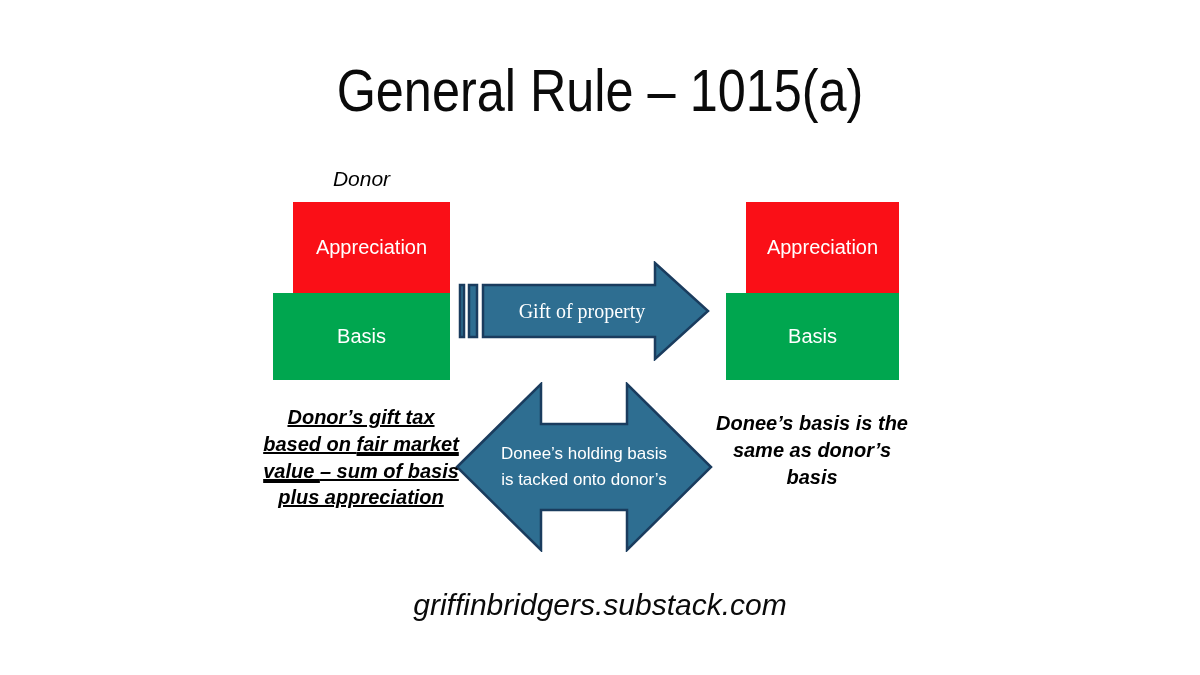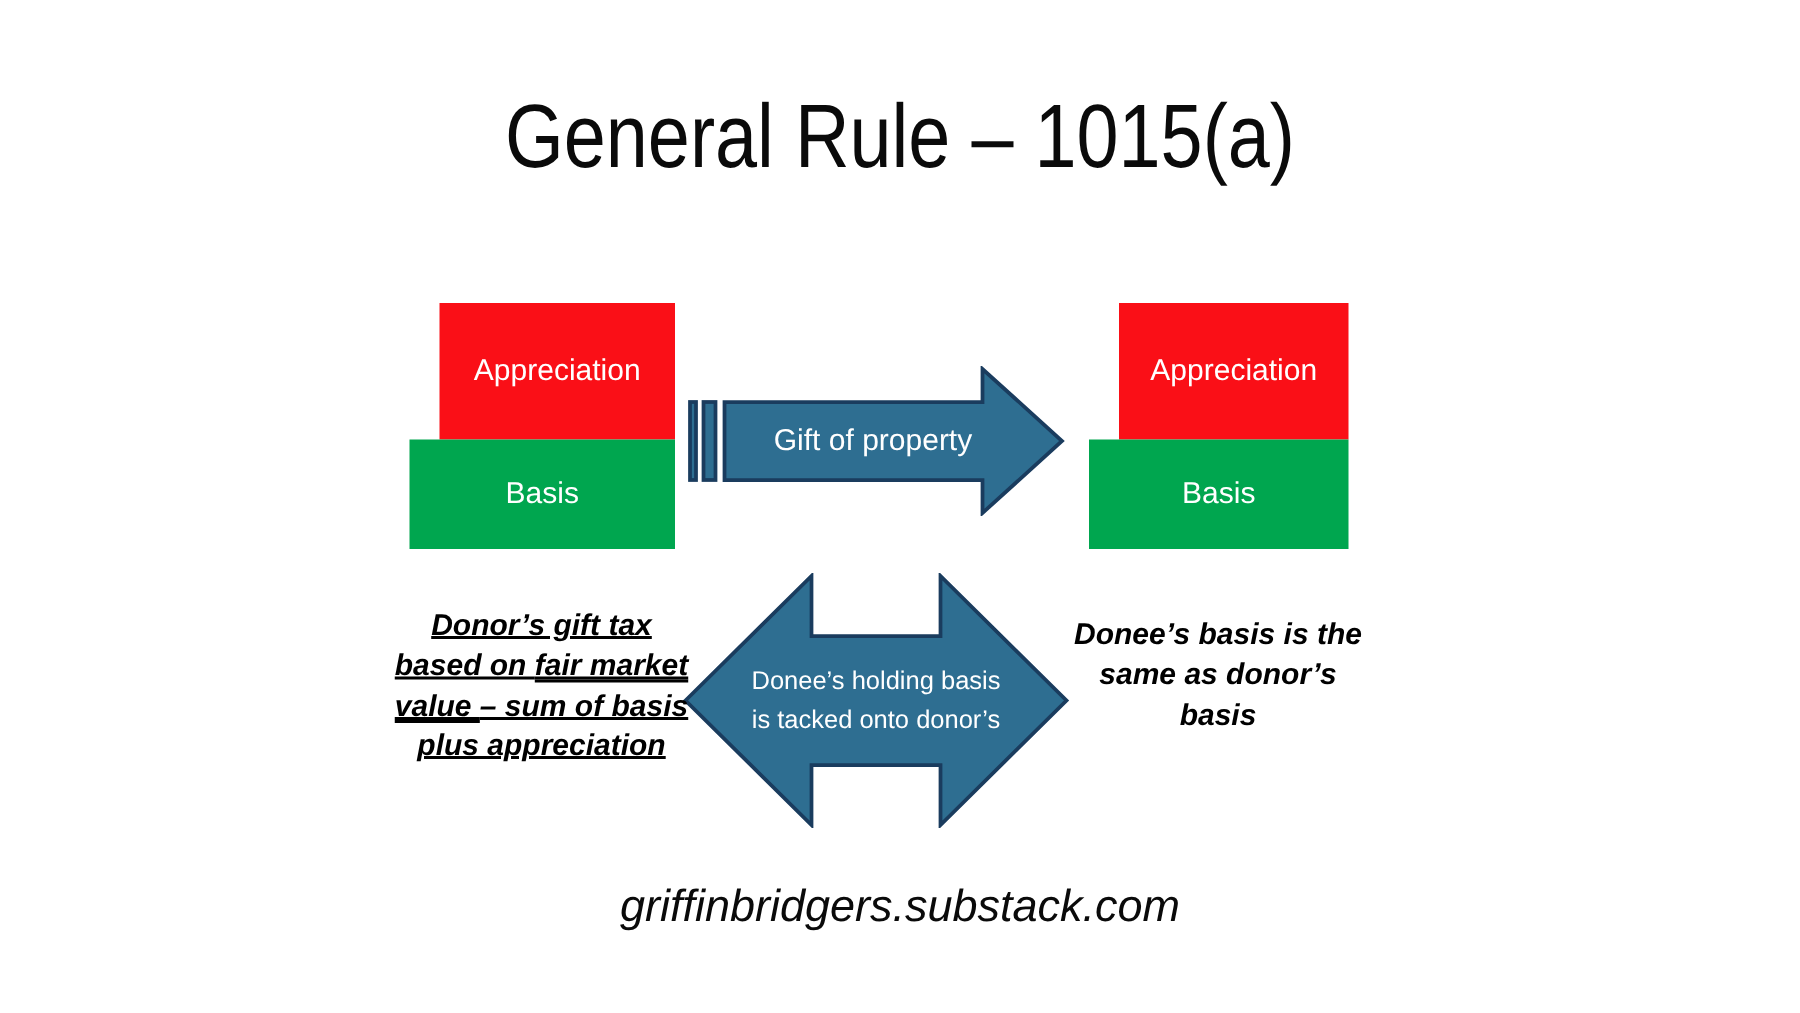--- a/index.html
+++ b/index.html
@@ -16,22 +16,22 @@
     position:absolute;top:166px;text-align:center;
     font-style:italic;font-size:21px;line-height:1.2;
   }
   .donor-label{left:273px;width:177px;}
   .donee-label{left:726px;width:173px;}
   .stack{position:absolute;top:202px;display:flex;flex-direction:column;}
   .donor-stack{left:273px;width:177px;height:178px;}
   .donee-stack{left:726px;width:173px;height:178px;}
   .seg{display:flex;align-items:center;justify-content:center;color:#fff;font-size:20px;}
   .seg.red{height:91px;background:var(--red);margin-left:20px;}
-  .seg.green{height:73px;background:var(--green);}
-  .gift-arrow{position:absolute;left:458px;top:244px;width:252px;height:100px;}
+  .seg.green{height:87px;background:var(--green);}
+  .gift-arrow{position:absolute;left:458px;top:261px;width:252px;height:100px;font-family:Liberation Serif, serif;}
   .gift-arrow svg,.holding-arrow svg{position:absolute;left:0;top:0;width:100%;height:100%;display:block;}
   .af{fill:var(--arrow_fill);stroke:var(--arrow_stroke);stroke-width:2.5;stroke-linejoin:miter;}
   .gift-arrow-label{
     position:absolute;left:28px;top:24px;width:192px;height:52px;
     display:flex;align-items:center;justify-content:center;
     color:#fff;font-size:20px;white-space:nowrap;
   }
   .holding-arrow{position:absolute;left:455px;top:382px;width:258px;height:170px;}
   .holding-arrow-label{
     position:absolute;left:44px;right:44px;top:0;bottom:0;
@@ -50,20 +50,21 @@
     font-style:italic;font-size:30px;color:#0a0a0a;
   }
 </style>
 </head>
 <body>
 
 <div class="stage">
 
   <div class="title">General Rule – 1015(a)</div>
 
+  <div class="col-label donor-label">Donor</div>
   <div class="stack donor-stack">
     <div class="seg red">Appreciation</div>
     <div class="seg green">Basis</div>
   </div>
 
   <div class="stack donee-stack">
     <div class="seg red">Appreciation</div>
     <div class="seg green">Basis</div>
   </div>
 

